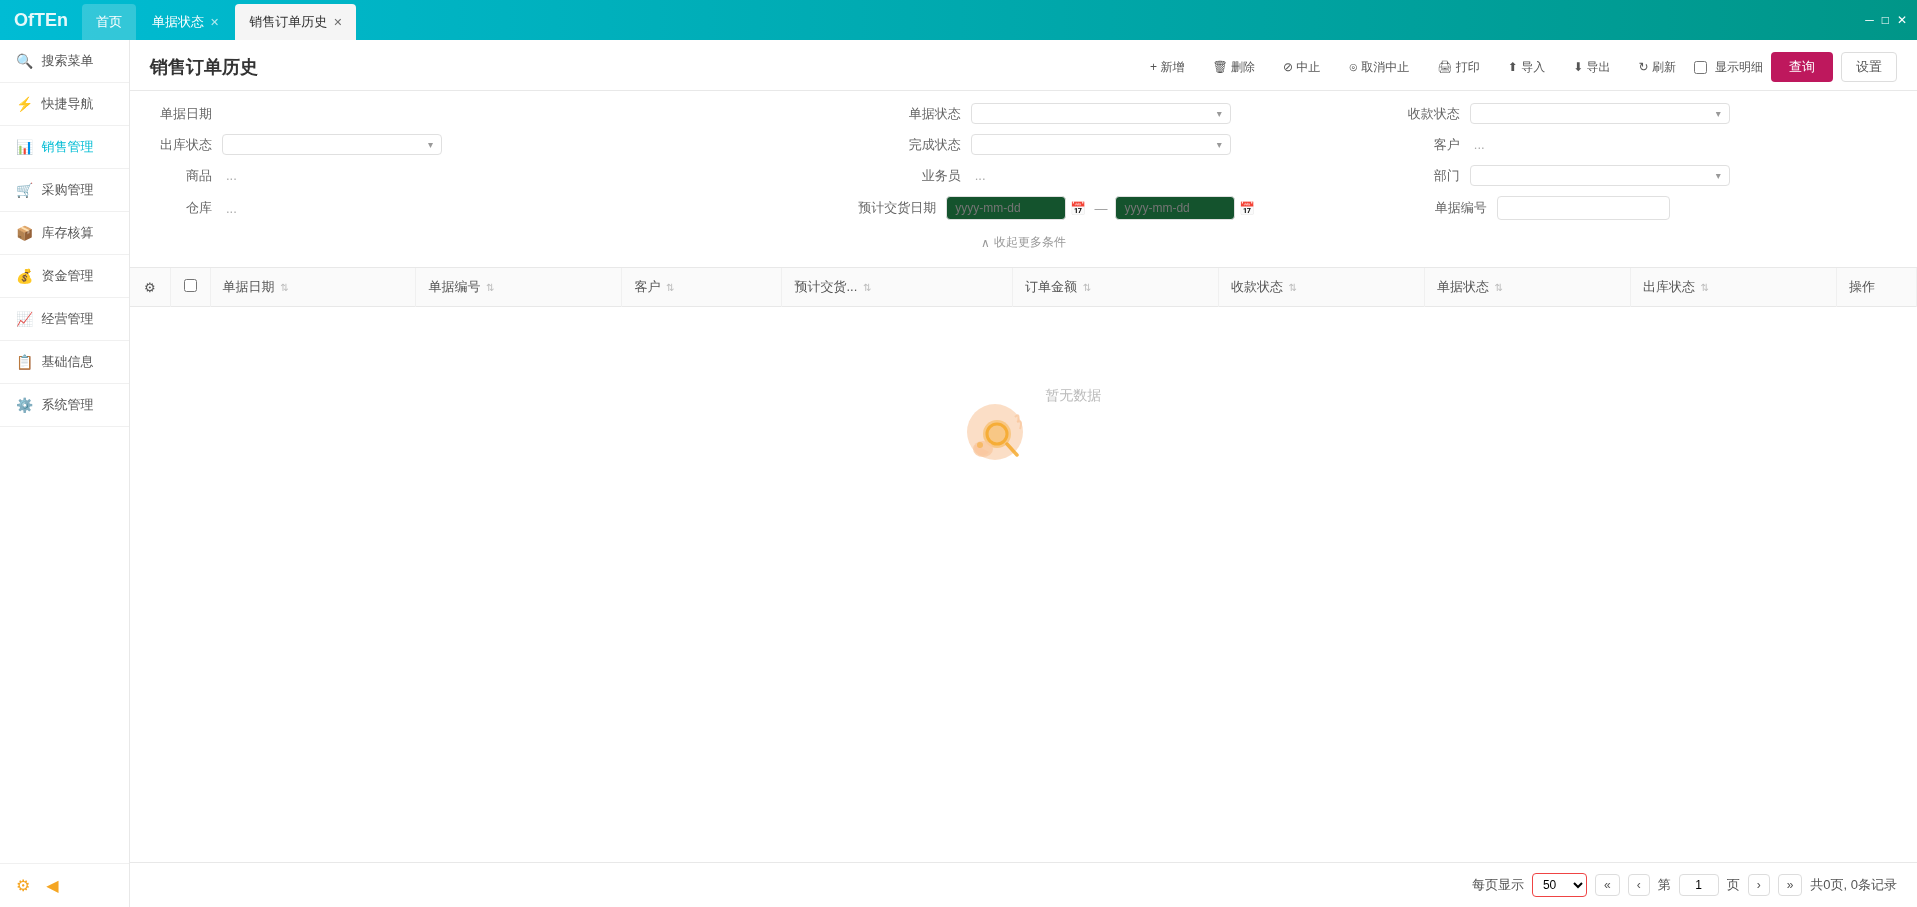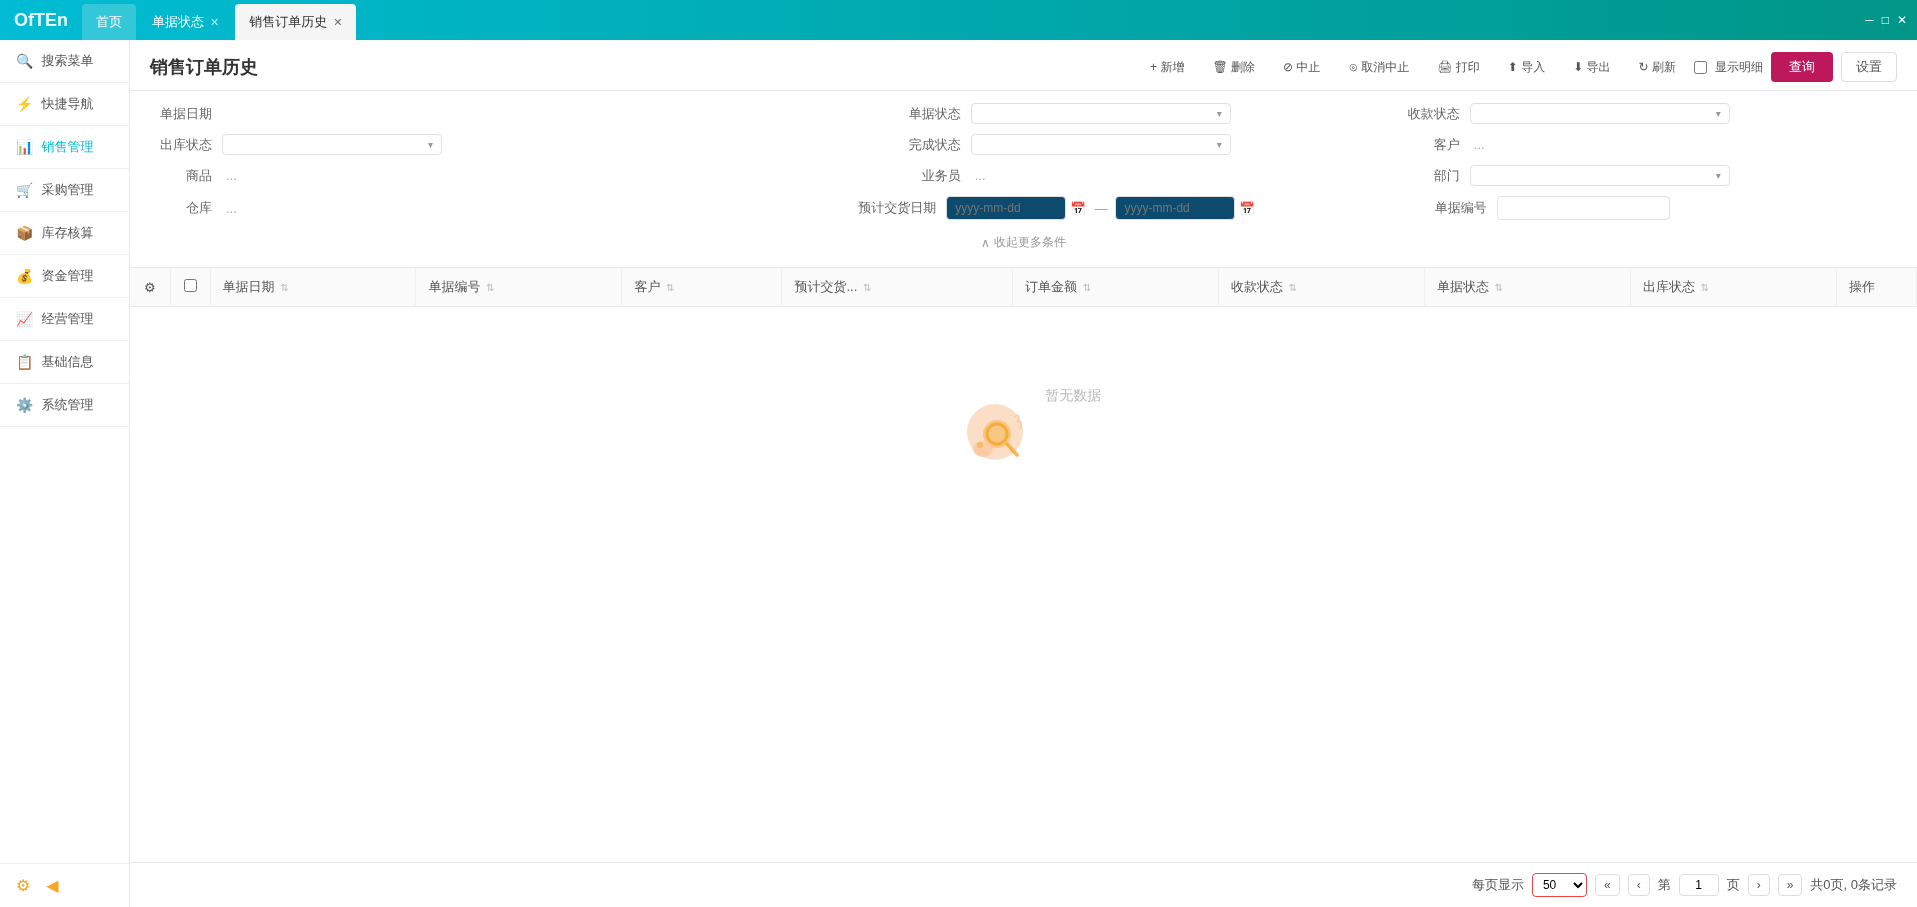--- a/index.html
+++ b/index.html
@@ -229,21 +229,21 @@
       gap: 4px;
       flex: 1;
       max-width: 360px;
     }
     .date-input {
       border: 1px solid #e0e0e0;
       border-radius: 4px;
       padding: 4px 8px;
       font-size: 12px;
       color: #999;
-      background: #0c4a6e;
+      background: #14532d;
       width: 120px;
     }
     .cal-icon { color: #f5a623; cursor: pointer; }
     .dash { color: #999; padding: 0 4px; }
 
     .collapse-row {
       display: flex;
       justify-content: center;
       align-items: center;
       padding: 4px 0;

